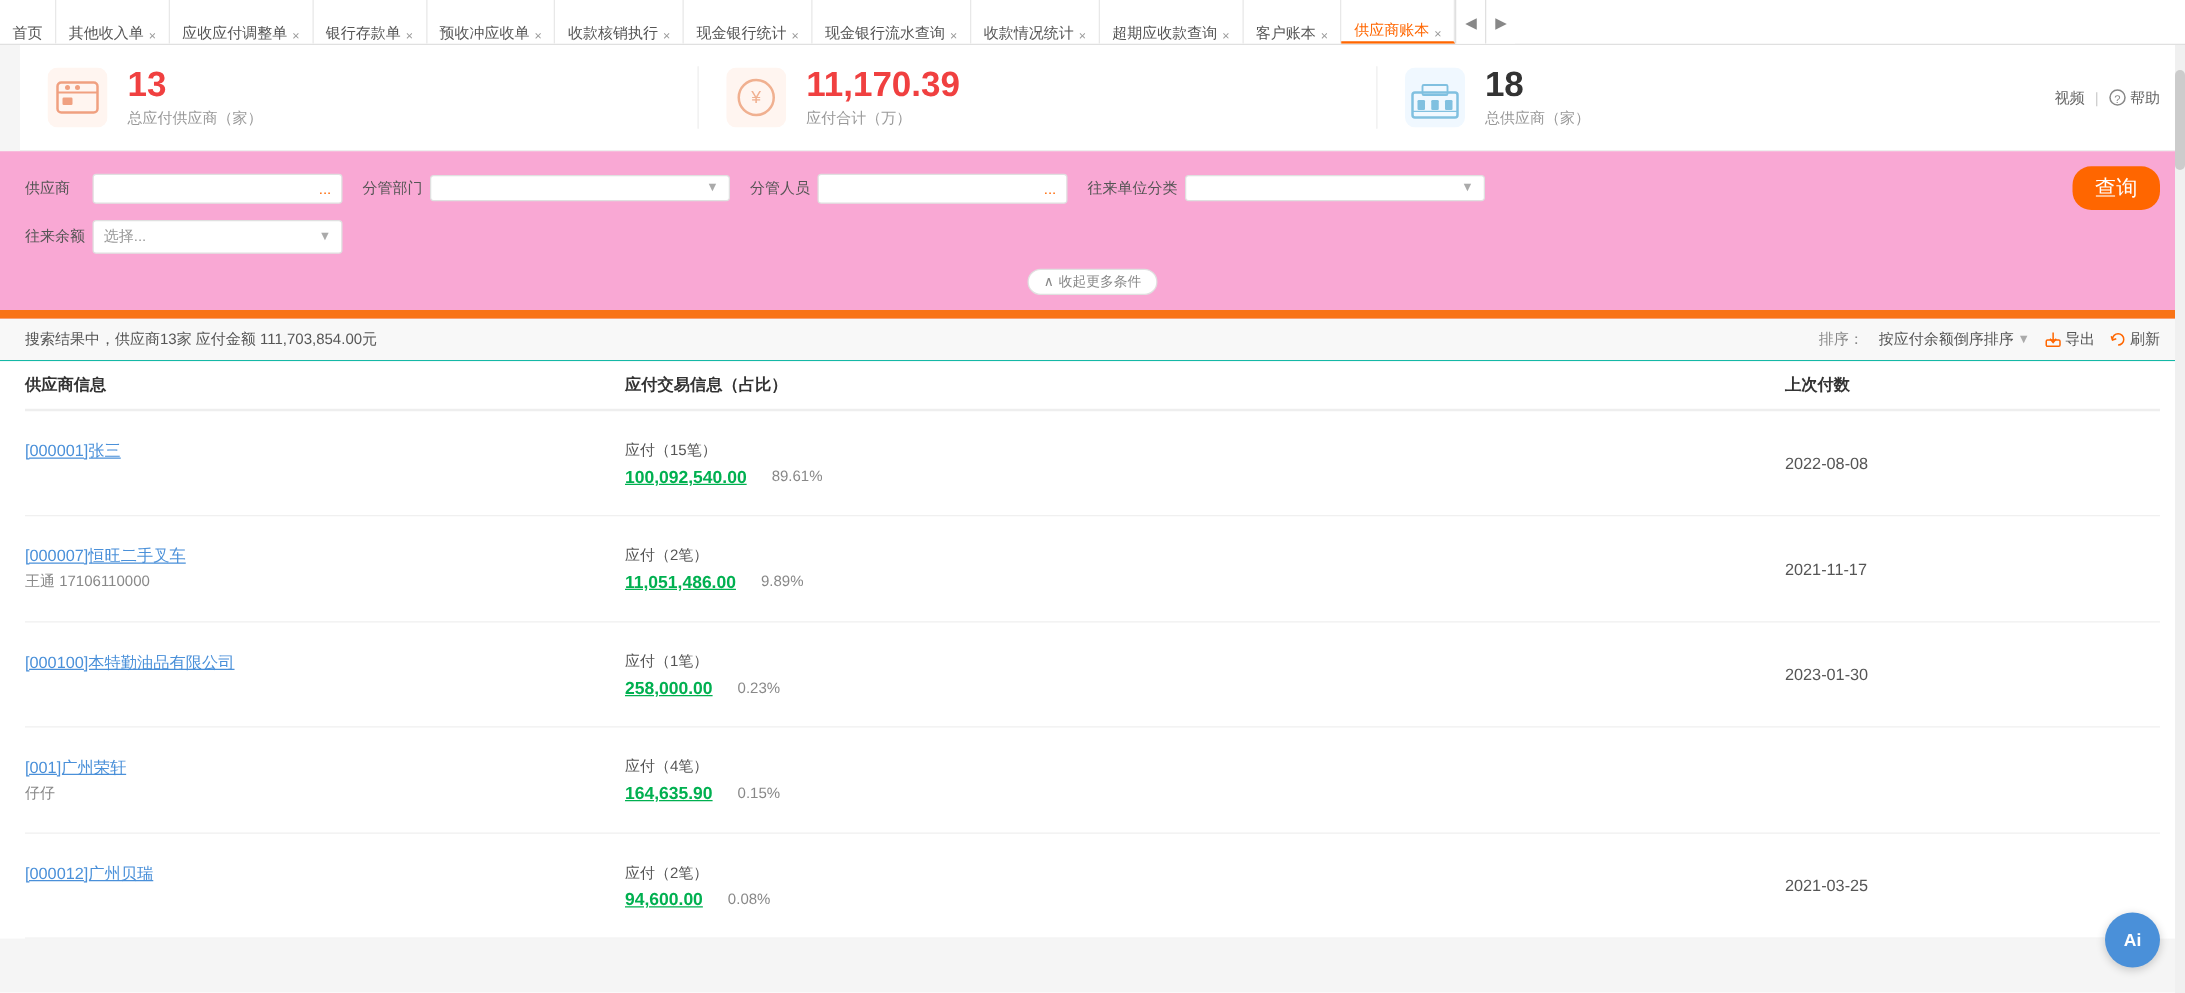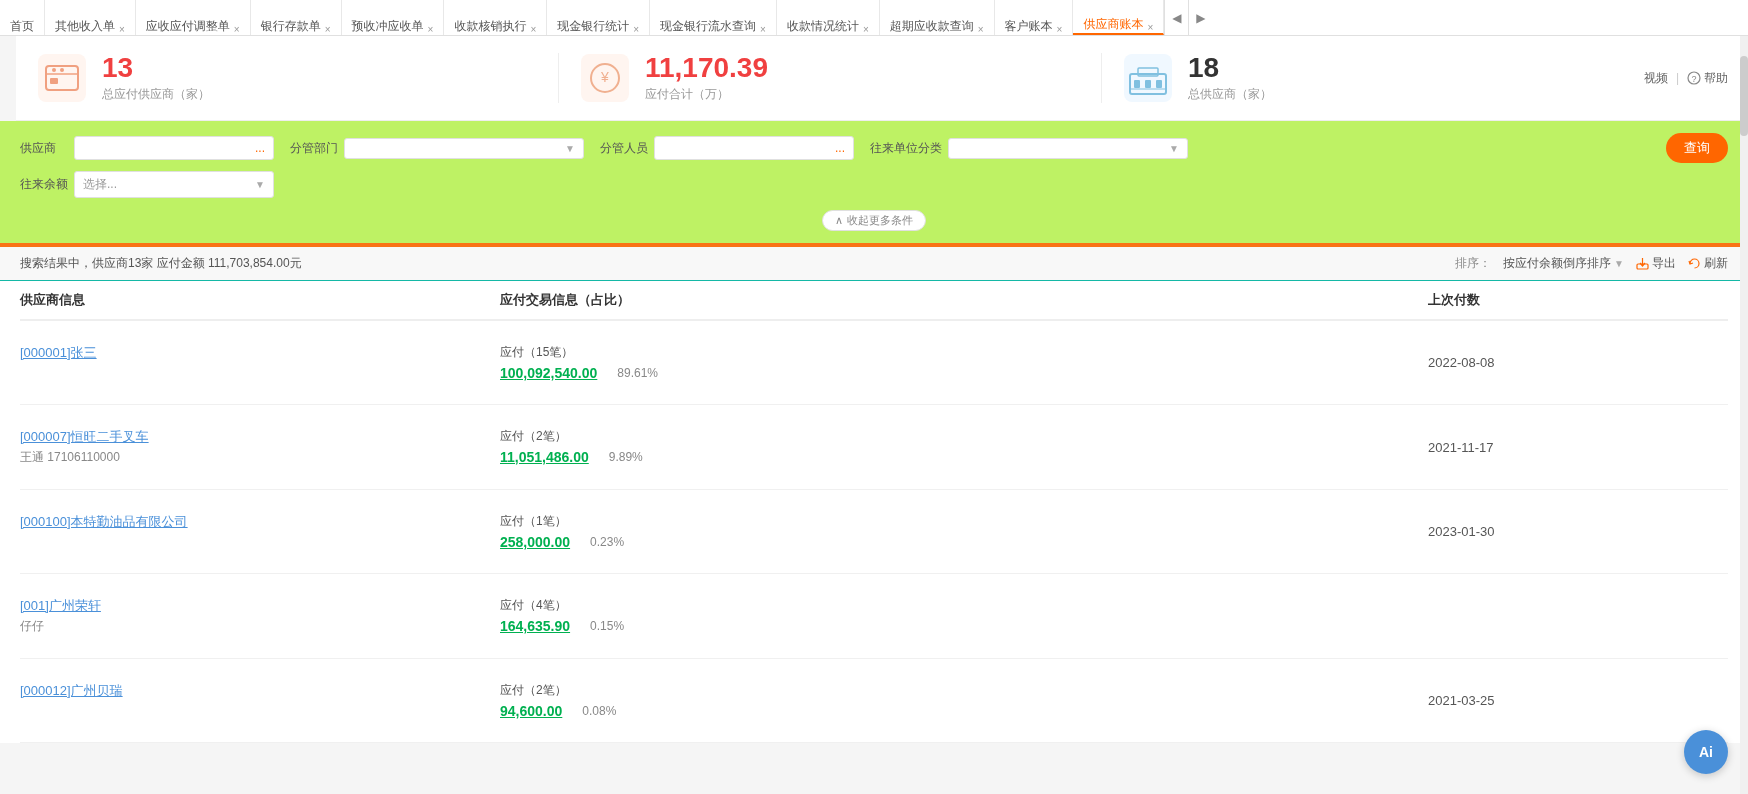--- a/index.html
+++ b/index.html
@@ -78,23 +78,23 @@
       align-items: center;
       gap: 8px;
       margin-left: auto;
       font-size: 12px;
       color: #666;
     }
     .header-actions span { cursor: pointer; }
 
     
     .filter-section {
-      background: #bef264;
+      background: #f9a8d4;
       padding: 12px 20px 8px 20px;
-      border-bottom: 4px solid #f97316;
+      border-bottom: 7px solid #f97316;
     }
     .filter-row {
       display: flex;
       align-items: center;
       gap: 16px;
       margin-bottom: 8px;
     }
     .filter-item {
       display: flex;
       align-items: center;
@@ -136,21 +136,21 @@
     }
     .filter-select.wide { min-width: 240px; }
     .chevron { font-size: 10px; color: #aaa; }
     .btn-search {
       background: #f60;
       color: #fff;
       border: none;
       border-radius: 15px;
       padding: 6px 18px;
       cursor: pointer;
-      font-size: 13px;
+      font-size: 17px;
       margin-left: auto;
     }
     .collapse-bar {
       display: flex;
       justify-content: center;
       padding: 4px 0;
     }
     .collapse-btn {
       display: flex;
       align-items: center;

